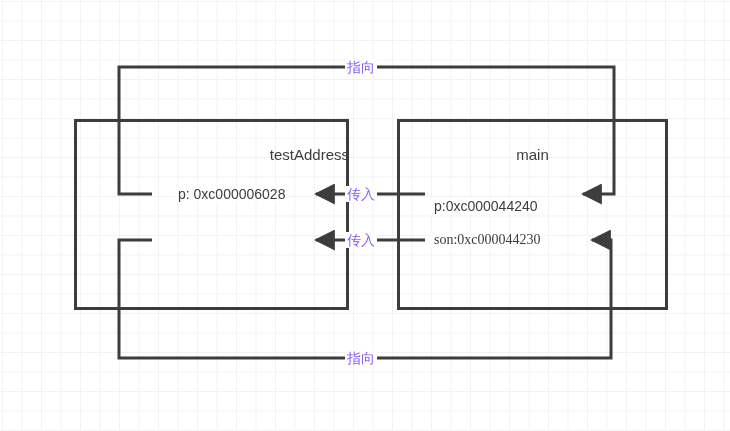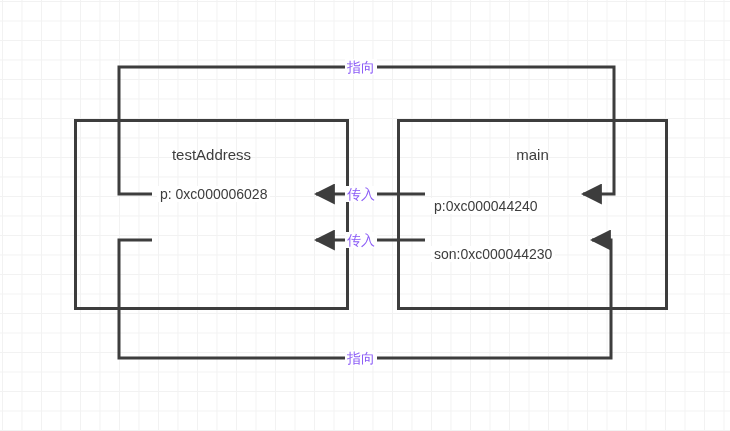--- a/index.html
+++ b/index.html
@@ -98,30 +98,30 @@
 
     <g>
       <path d="M 425 240 L 316 240" fill="none" stroke="#3d3d3d" stroke-width="3" stroke-linecap="butt" marker-end="url(#arrowhead)"></path>
     </g>
   </svg>
 
   <div class="node-box" style="left:74px; top:119px; width:275px; height:191px;"></div>
 
   <div class="node-box" style="left:397px; top:119px; width:271px; height:191px;"></div>
 
-  <div class="node-title" style="left:74px; top:146px; width:275px;">testAddress</div>
+  <div class="node-title" style="left:74px; top:146px; width:275px;text-align:right;">testAddress</div>
 
-  <div class="field-label" style="left:157px; top:186px;">p: 0xc000006028</div>
+  <div class="field-label" style="left:175px; top:186px;">p: 0xc000006028</div>
 
 
   <div class="node-title" style="left:397px; top:146px; width:271px;">main</div>
 
   <div class="field-label" style="left:431px; top:198px;">p:0xc000044240</div>
 
-  <div class="field-label" style="left:431px; top:246px;">son:0xc000044230</div>
+  <div class="field-label" style="left:431px; top:232px;font-family:Liberation Serif, serif;">son:0xc000044230</div>
 
   <div class="edge-label" style="left:345px; top:59px;">指向</div>
 
   <div class="edge-label" style="left:345px; top:186px;">传入</div>
 
   <div class="edge-label" style="left:345px; top:232px;">传入</div>
 
   <div class="edge-label" style="left:345px; top:350px;">指向</div>
 
 </div>

